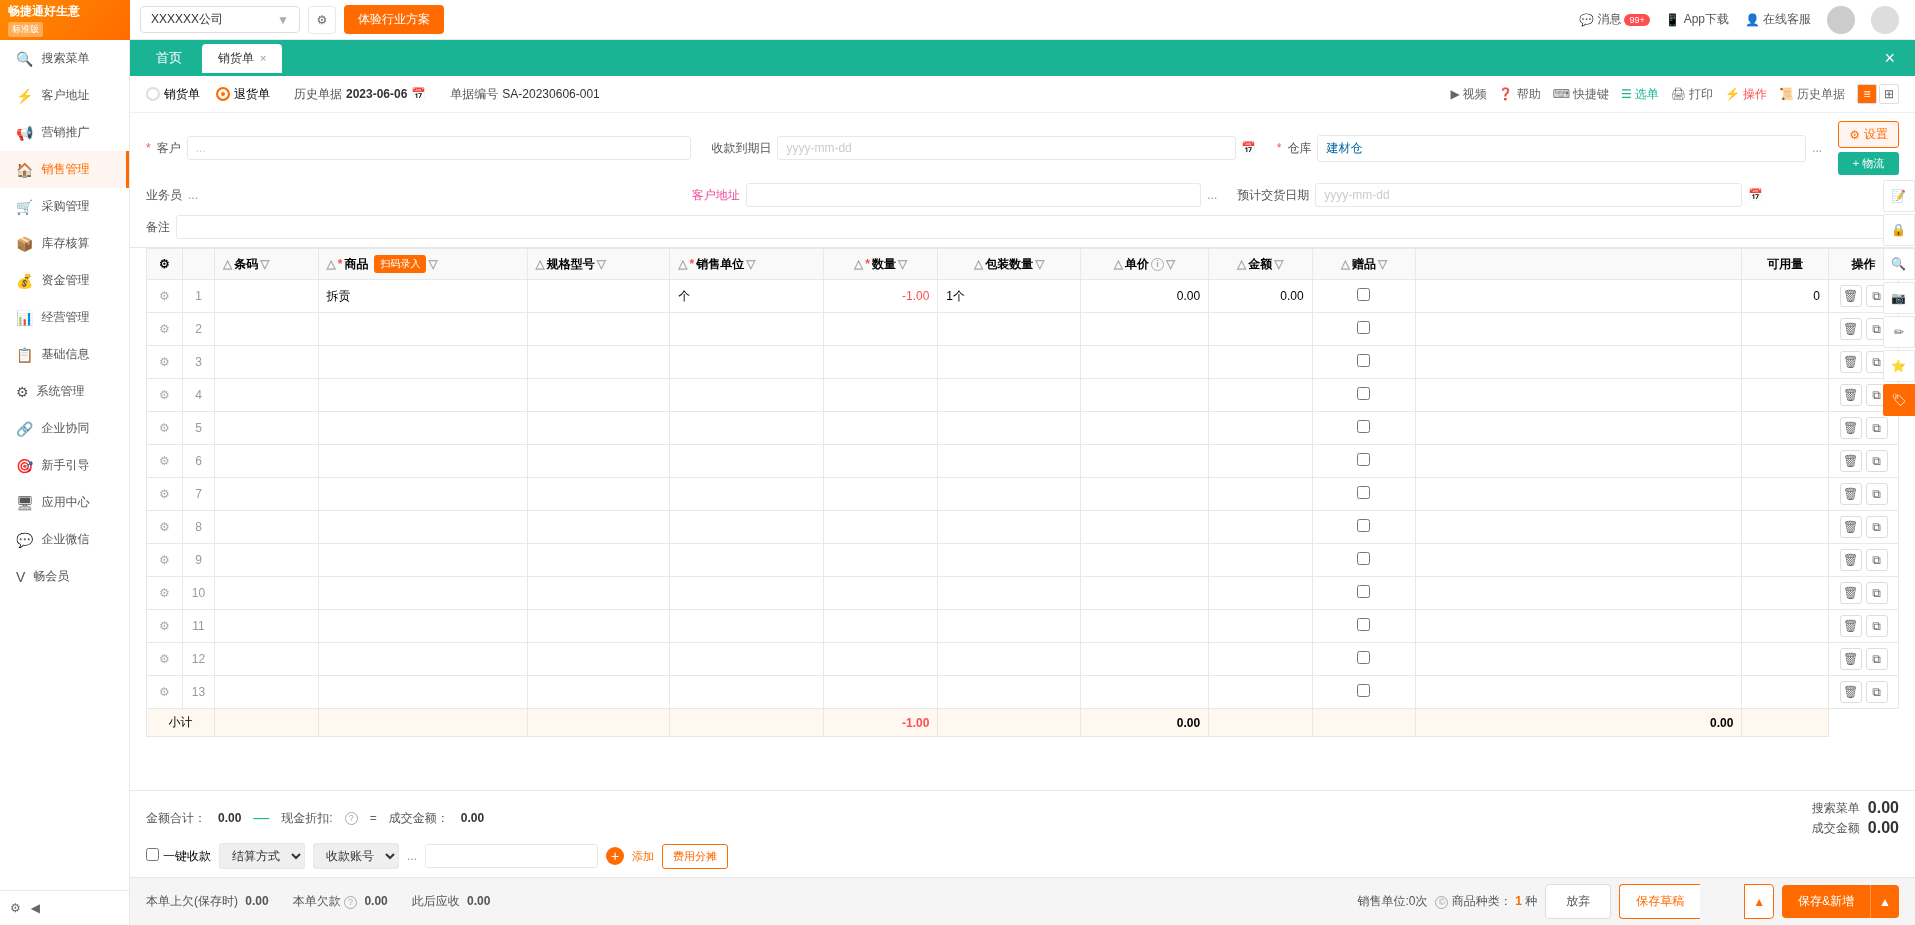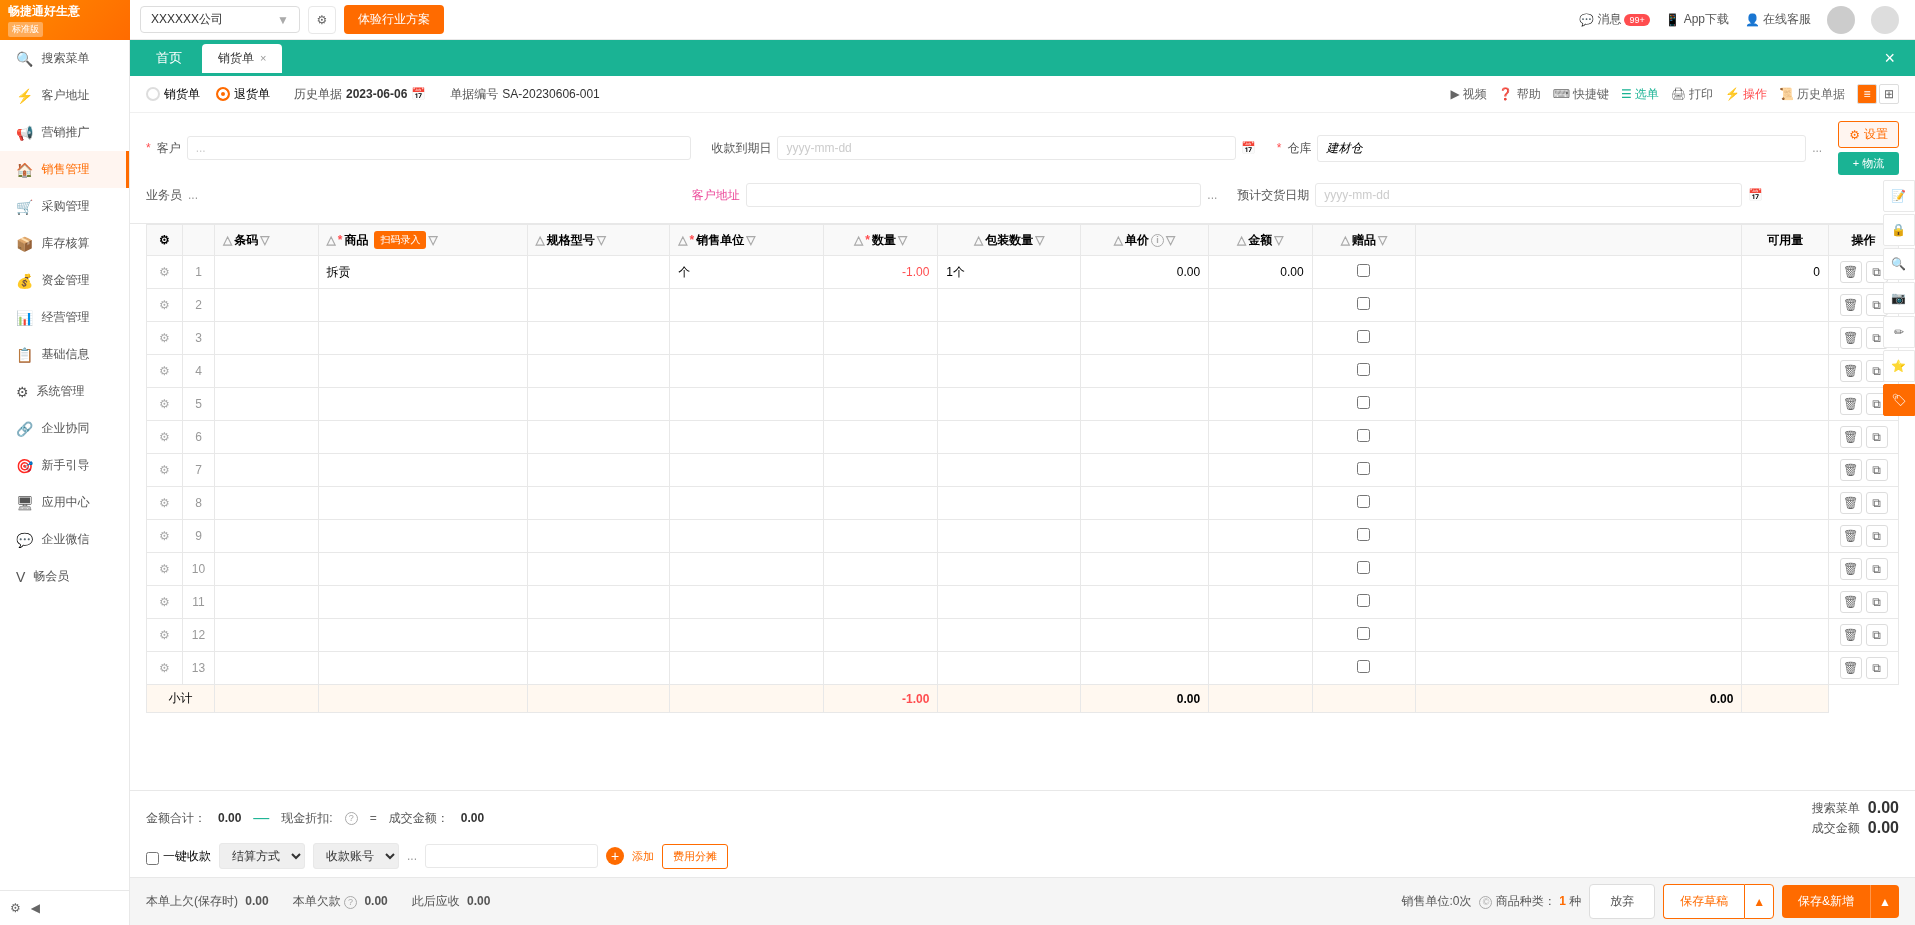--- a/index.html
+++ b/index.html
@@ -201,21 +201,21 @@
           <div style="flex:1; border:1px solid #e8e8e8; border-radius:3px; padding:4px 8px; min-height:24px; cursor:pointer;">
             <span style="color:#ccc;">yyyy-mm-dd</span>
           </div>
           <span style="color:#1ab394; cursor:pointer;">📅</span>
         </div>
 
         <div style="display:flex; align-items:center; gap:6px; flex:1; margin-left:20px;">
           <span style="color:#ff4d4f; font-size:12px;">*</span>
           <span style="color:#555;">仓库</span>
           <div style="flex:1; border:1px solid #e8e8e8; border-radius:3px; padding:4px 8px; min-height:24px; cursor:pointer;">
-            <span style="color:#000000;font-style:italic;">建材仓</span>
+            <span style="color:#0369a1;">建材仓</span>
           </div>
           <span style="color:#999; cursor:pointer;">...</span>
         </div>
 
         <div style="display:flex; flex-direction:column; gap:4px; margin-left:16px;">
           <button style="background:#fff5f0; color:#ff6b00; border:1px solid #ff6b00; border-radius:3px; padding:4px 10px; cursor:pointer; font-size:11px; display:flex; align-items:center; gap:4px;">
             <span>⚙</span>
             <span>设置</span>
           </button>
           <button style="background:#1ab394; color:#fff; border:none; border-radius:3px; padding:4px 10px; cursor:pointer; font-size:11px;">+ 物流</button>
@@ -235,20 +235,24 @@
         <div style="display:flex; align-items:center; gap:6px; flex:1; margin-left:20px;">
           <span style="color:#555;">预计交货日期</span>
           <div style="flex:1; border:1px solid #e8e8e8; border-radius:3px; padding:4px 8px; min-height:24px; cursor:pointer;">
             <span style="color:#ccc;">yyyy-mm-dd</span>
           </div>
           <span style="color:#1ab394; cursor:pointer;">📅</span>
         </div>
         <div style="width:120px; margin-left:16px;"></div>
       </div>
 
+      <div style="display:flex; align-items:center; gap:6px;">
+        <span style="color:#555;">备注</span>
+        <div style="flex:1; border:1px solid #e8e8e8; border-radius:3px; padding:4px 8px; min-height:24px; cursor:pointer;"></div>
+      </div>
     </div>
 
     <div style="flex:1; overflow-y:auto; background:#fff; padding:0 16px;">
       <table style="width:100%; border-collapse:collapse;">
         <thead>
           <tr>
             <th style="background:#f9f9f9; border:1px solid #e8e8e8; padding:6px 8px; width:36px;">
               <span>⚙</span>
             </th>
             <th style="background:#f9f9f9; border:1px solid #e8e8e8; padding:6px 8px; text-align:center; width:32px; color:#999;"></th>
@@ -695,21 +699,21 @@
             <span style="color:#333; font-weight:bold; font-size:16px;">0.00</span>
           </div>
           <div style="display:flex; align-items:center; gap:8px; justify-content:flex-end;">
             <span style="color:#555;">成交金额</span>
             <span style="color:#333; font-weight:bold; font-size:16px;">0.00</span>
           </div>
         </div>
       </div>
 
       <div style="display:flex; align-items:center; gap:8px; flex-wrap:wrap;">
-        <label style="display:flex; align-items:flex-end; gap:4px; cursor:pointer;">
+        <label style="display:flex; align-items:flex-start; gap:4px; cursor:pointer;">
           <input type="checkbox" style="accent-color: rgb(255, 107, 0);">
           <span>一键收款</span>
         </label>
         <select style="border:1px solid #e8e8e8; border-radius:3px; padding:4px 8px; color:#333; min-width:80px;">
           <option>结算方式</option>
         </select>
         <select style="border:1px solid #e8e8e8; border-radius:3px; padding:4px 8px; color:#333; min-width:80px;">
           <option>收款账号</option>
         </select>
         <span style="color:#999; cursor:pointer;">...</span>
@@ -740,21 +744,21 @@
       <div style="margin-left:auto; display:flex; align-items:center; gap:8px;">
         <span style="color:#555;">销售单位:0次</span>
         <span style="color:#555;">
           <span style="display:inline-flex; width:13px; height:13px; border-radius:50%; border:1px solid #aaa; align-items:center; justify-content:center; font-size:9px; color:#aaa; cursor:pointer;">©</span>
           <span>商品种类：</span>
           <span style="color:#ff6b00; font-weight:bold;">1</span>
           <span>种</span>
         </span>
         <button style="border:1px solid #ddd; background:#fff; color:#555; border-radius:4px; padding:8px 20px; cursor:pointer;">放弃</button>
 
-        <div style="display:flex;">
+        <div style="display:flex;gap:44px;">
           <button style="border:1px solid #ff6b00; background:#fff; color:#ff6b00; border-radius:4px 0 0 4px; padding:8px 16px; cursor:pointer; border-right:none;">保存草稿</button>
           <button style="border:1px solid #ff6b00; background:#fff; color:#ff6b00; border-radius:0 4px 4px 0; padding:8px 8px; cursor:pointer;">▲</button>
         </div>
 
         <div style="display:flex;">
           <button style="background:#ff6b00; color:#fff; border:none; border-radius:4px 0 0 4px; padding:8px 16px; cursor:pointer;">保存&amp;新增</button>
           <button style="background:#ff6b00; color:#fff; border:none; border-radius:0 4px 4px 0; padding:8px 8px; cursor:pointer; border-left:1px solid rgba(255,255,255,0.3);">▲</button>
         </div>
       </div>
     </div>

